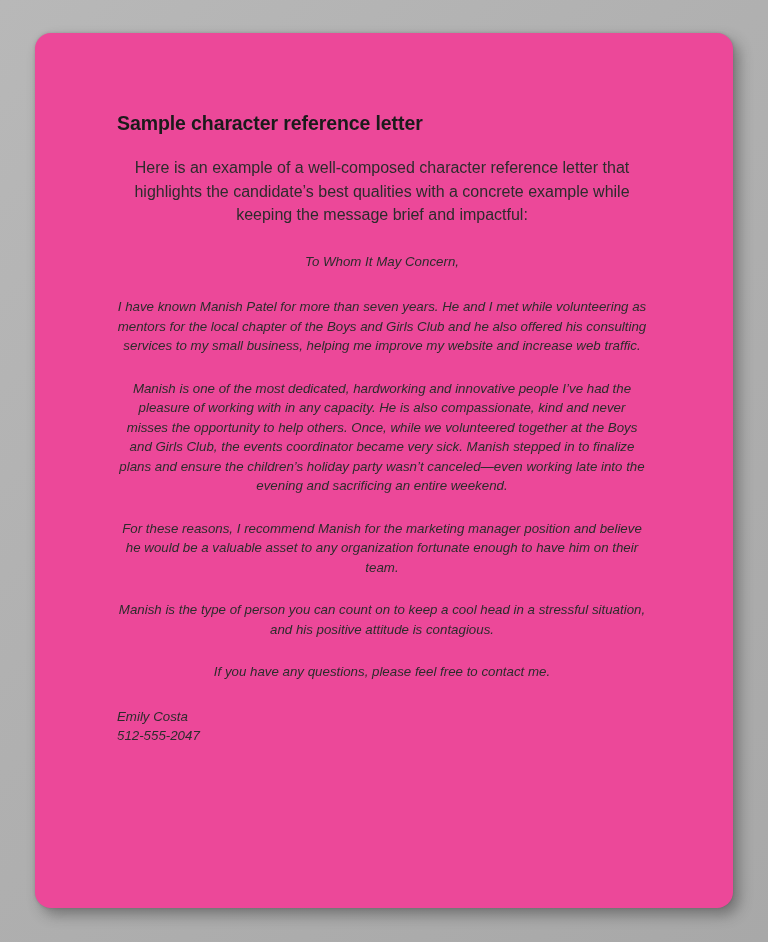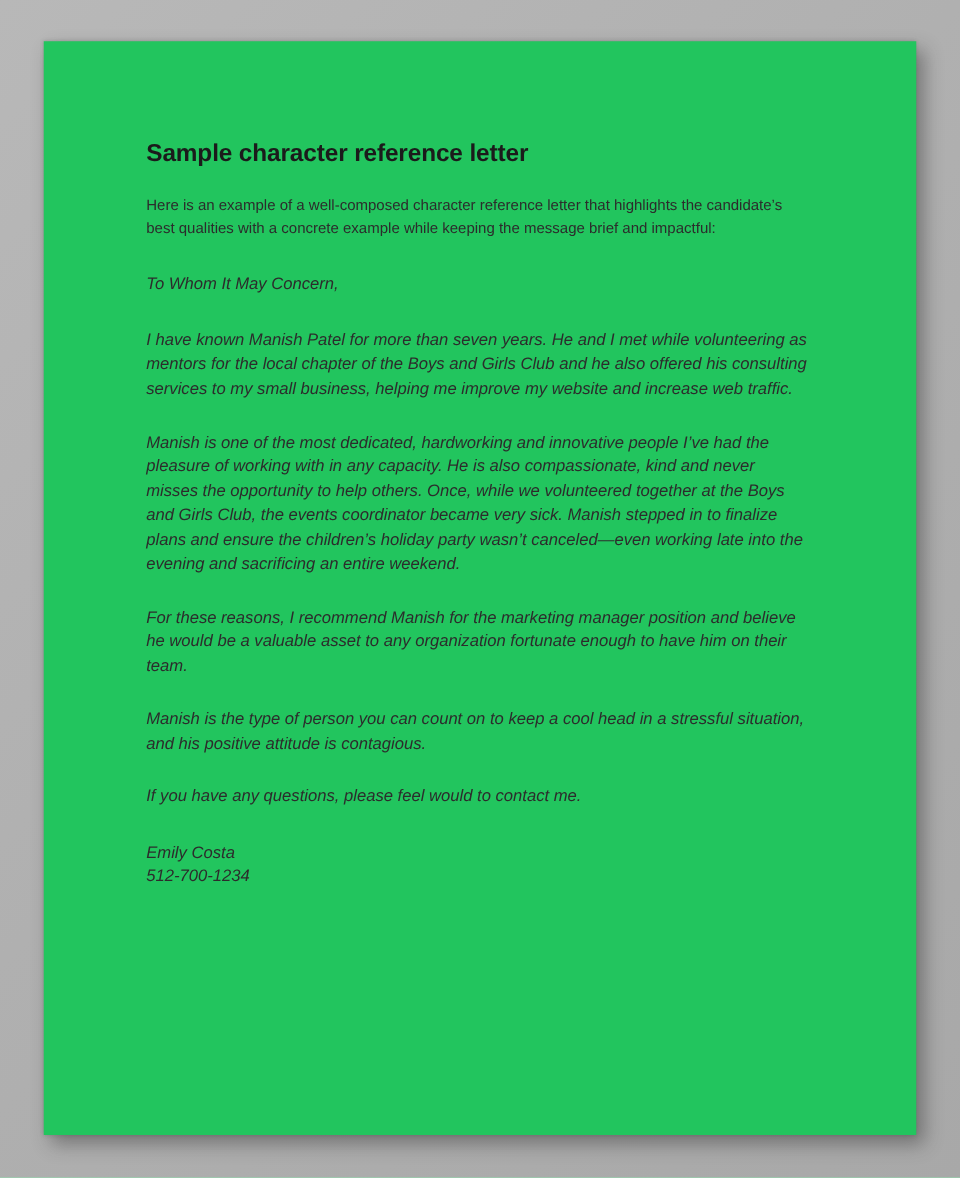--- a/index.html
+++ b/index.html
@@ -15,23 +15,24 @@
     font-family: "Liberation Sans", sans-serif;
     overflow: hidden;
   }
 
   #page-shell {
     position: absolute;
     left: 35px;
     top: 33px;
     width: 698px;
     height: 875px;
-    background: #22c55e;
+    background: #ec4899;
     box-shadow: 6px 7px 14px rgba(40, 40, 40, 0.42),
                 0 0 3px rgba(60, 60, 60, 0.25);
+    border-radius: 16px;
   }
 
   #letter-body {
     position: absolute;
     left: 82px;
     top: 78px;
     width: 530px;
   }
 
   .doc-title {
@@ -40,34 +41,36 @@
     font-weight: bold;
     font-style: normal;
     color: #1b1b1b;
     letter-spacing: -0.1px;
     margin: 0 0 21px 0;
     line-height: 1.25;
   }
 
   .intro-paragraph {
     font-family: "Liberation Sans", sans-serif;
-    font-size: 12px;
+    font-size: 16px;
     font-style: normal;
     color: #2c2c2c;
     line-height: 1.46;
     margin: 0 0 26px 0;
+    text-align: center;
   }
 
   .letter-para {
     font-family: "Liberation Sans", sans-serif;
     font-size: 13.3px;
     font-style: italic;
     color: #2c2c2c;
     line-height: 1.47;
     margin: 0 0 23px 0;
+    text-align: center;
   }
 
   .salutation {
     margin-bottom: 25px;
   }
 
   .closing-line {
     margin-bottom: 25px;
   }
 
@@ -103,23 +106,23 @@
     <p class="letter-para salutation">To Whom It May Concern,</p>
 
     <p class="letter-para">I have known Manish Patel for more than seven years. He and I met while volunteering as mentors for the local chapter of the Boys and Girls Club and he also offered his consulting services to my small business, helping me improve my website and increase web traffic.</p>
 
     <p class="letter-para">Manish is one of the most dedicated, hardworking and innovative people I’ve had the pleasure of working with in any capacity. He is also compassionate, kind and never misses the opportunity to help others. Once, while we volunteered together at the Boys and Girls Club, the events coordinator became very sick. Manish stepped in to finalize plans and ensure the children’s holiday party wasn’t canceled—even working late into the evening and sacrificing an entire weekend.</p>
 
     <p class="letter-para">For these reasons, I recommend Manish for the marketing manager position and believe he would be a valuable asset to any organization fortunate enough to have him on their team.</p>
 
     <p class="letter-para">Manish is the type of person you can count on to keep a cool head in a stressful situation, and his positive attitude is contagious.</p>
 
-    <p class="letter-para closing-line">If you have any questions, please feel would to contact me.</p>
+    <p class="letter-para closing-line">If you have any questions, please feel free to contact me.</p>
 
 
     <div class="signature-block">
       <span>Emily Costa</span>
-      <span>512-700-1234</span>
+      <span>512-555-2047</span>
     </div>
 
   </div>
 
 </div>
 
 </body></html>

